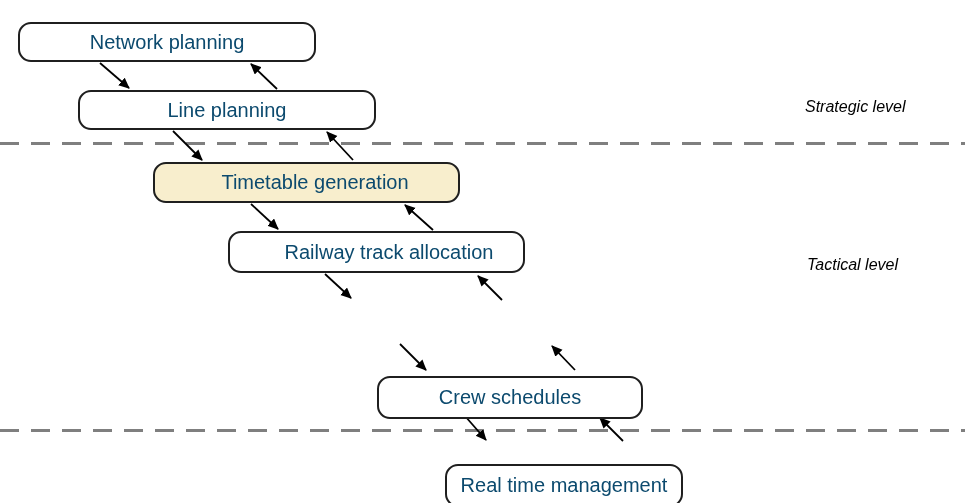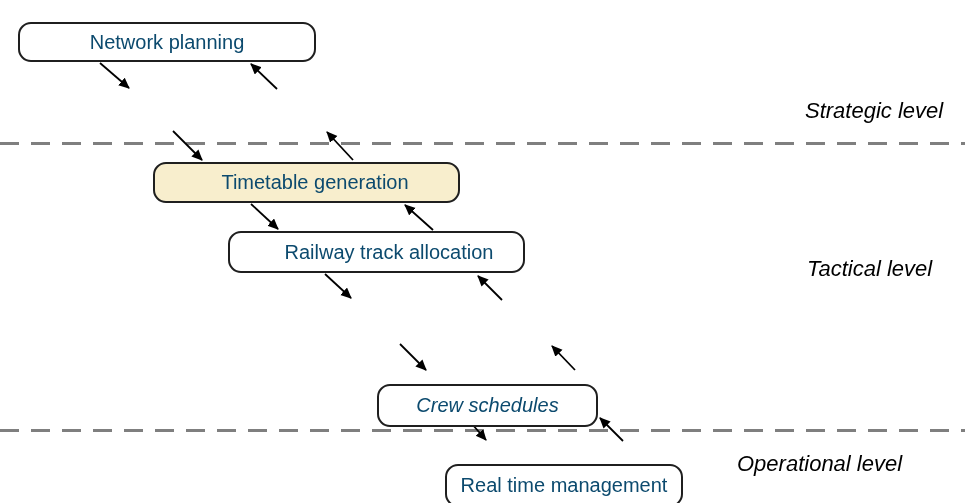--- a/index.html
+++ b/index.html
@@ -27,25 +27,25 @@
     justify-content: center;
     font-size: 20px;
     color: #0c4a6e;
     white-space: nowrap;
   }
   .node-0 { left: 18px;  top: 22px;  width: 298px; height: 40px; }
   .node-1 { left: 78px;  top: 90px;  width: 298px; height: 40px; }
   .node-2 { left: 153px; top: 162px; width: 307px; height: 41px; }
   .node-3 { left: 228px; top: 231px; width: 297px; height: 42px; padding-left: 25px; }
   .node-4 { left: 303px; top: 301px; width: 297px; height: 42px; }
-  .node-5 { left: 377px; top: 384px; width: 221px; height: 43px; font-style: italic; }
+  .node-5 { left: 377px; top: 376px; width: 266px; height: 43px; }
   .node-6 { left: 445px; top: 442px; width: 238px; height: 43px; margin-top: 22px; }
   .level-label {
     position: absolute;
-    font-size: 22px;
+    font-size: 16px;
     font-style: italic;
     color: #000000;
     white-space: nowrap;
   }
   .level-0 { left: 805px; top: 98px; }
   .level-1 { left: 807px; top: 256px; }
   .level-2 { left: 737px; top: 451px; }
 </style>
 </head>
 <body>
@@ -77,30 +77,32 @@
     <line x1="400" y1="344" x2="426" y2="370" stroke="#000" stroke-width="1.8" marker-end="url(#arrowhead)" style="stroke: rgb(0, 0, 0);"></line>
     <line x1="575" y1="370" x2="552" y2="346" stroke="#000" stroke-width="1.8" marker-end="url(#arrowhead)" style="stroke: rgb(0, 0, 0);"></line>
 
     <line x1="465" y1="416" x2="486" y2="440" stroke="#000" stroke-width="1.8" marker-end="url(#arrowhead)" style="stroke: rgb(0, 0, 0);"></line>
     <line x1="623" y1="441" x2="600" y2="418" stroke="#000" stroke-width="1.8" marker-end="url(#arrowhead)" style="stroke: rgb(0, 0, 0);"></line>
   </svg>
 
   <div class="node node-0">
     <span>Network planning</span>
   </div>
+  <div class="node node-1">
+    <span>Line planning</span>
+  </div>
   <div class="node node-2" style="background-color: rgb(248, 238, 205); padding-left: 17px;">
     <span>Timetable generation</span>
   </div>
   <div class="node node-3">
     <span>Railway track allocation</span>
   </div>
   <div class="node node-5">
     <span>Crew schedules</span>
   </div>
   <div class="node node-6">
     <span>Real time management</span>
   </div>
 
   <div class="level-label level-0">Strategic level</div>
   <div class="level-label level-1">Tactical level</div>
-  <div class="level-label level-2">Operational level</div>
 
 </div>
 
 </body></html>

